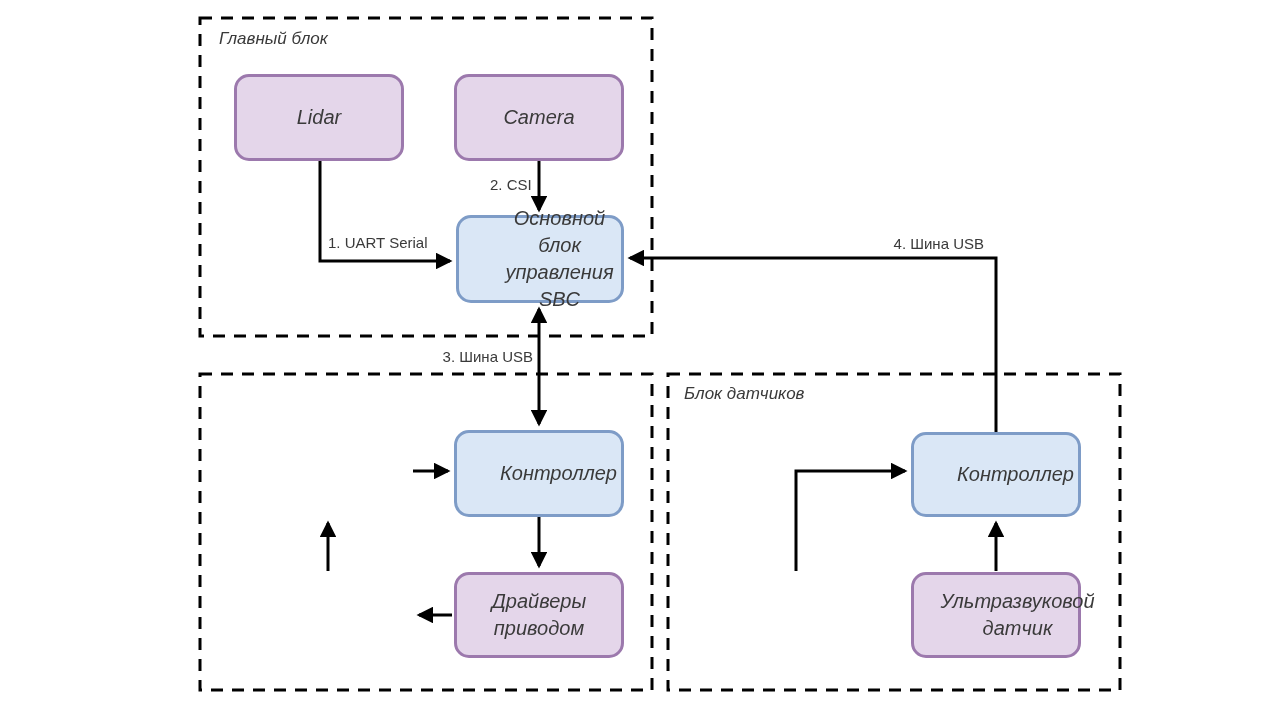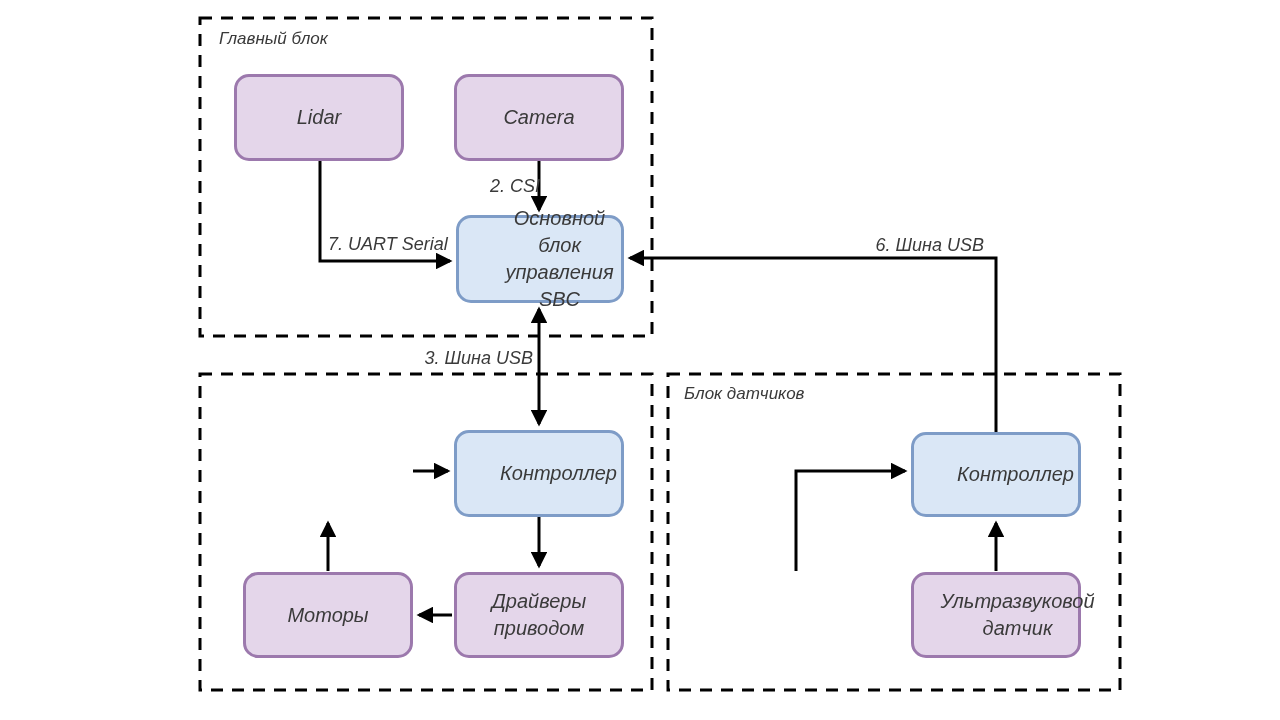--- a/index.html
+++ b/index.html
@@ -22,21 +22,21 @@
     border:3px solid;border-radius:15px;
     text-align:center;font-style:italic;font-size:20px;line-height:1.35;
     white-space:pre-line;color:var(--text);
   }
   .node.peripheral{background:var(--peripheral-fill);border-color:var(--peripheral-border);}
   .node.controller{background:var(--controller-fill);border-color:var(--controller-border);padding-left:39px;}
   .container-label{
     position:absolute;font-style:italic;font-size:17px;color:var(--text);white-space:nowrap;
   }
   .edge-label{
-    position:absolute;font-style:italic;font-size:18px;color:var(--text);white-space:nowrap;
+    position:absolute;font-size:15px;color:var(--text);white-space:nowrap;
   }
   .edge-label.ralign{text-align:right;}
   
   #n-lidar{left:218px;top:74px;width:170px;height:87px;}
   #n-camera{left:438px;top:74px;width:170px;height:87px;}
   #n-sbc{left:440px;top:215px;width:168px;height:88px;}
   #n-encoders{left:227px;top:430px;width:170px;height:87px;}
   #n-drivectl{left:438px;top:430px;width:170px;height:87px;}
   #n-motors{left:227px;top:572px;width:170px;height:86px;}
   #n-drivers{left:438px;top:572px;width:170px;height:86px;}
@@ -91,32 +91,29 @@
     <span>Camera</span>
   </div>
   <div class="node controller" id="n-sbc">
     <span>Основной блок
 управления
 SBC</span>
   </div>
   <div class="node controller" id="n-drivectl">
     <span>Контроллер</span>
   </div>
-  <div class="node peripheral" id="n-motors">
-    <span>Моторы</span>
-  </div>
   <div class="node peripheral" id="n-drivers">
     <span>Драйверы приводом</span>
   </div>
   <div class="node controller" id="n-sensctl">
     <span>Контроллер</span>
   </div>
   <div class="node peripheral" id="n-ultrasonic">
     <span>Ультразвуковой
 датчик</span>
   </div>
 
-  <div class="edge-label" id="el-uart">7. UART Serial</div>
+  <div class="edge-label" id="el-uart">1. UART Serial</div>
   <div class="edge-label" id="el-csi">2. CSI</div>
-  <div class="edge-label ralign" id="el-usb3">6. Шина USB</div>
+  <div class="edge-label ralign" id="el-usb3">4. Шина USB</div>
   <div class="edge-label ralign" id="el-usb4">3. Шина USB</div>
 
 </div>
 
 </body></html>

